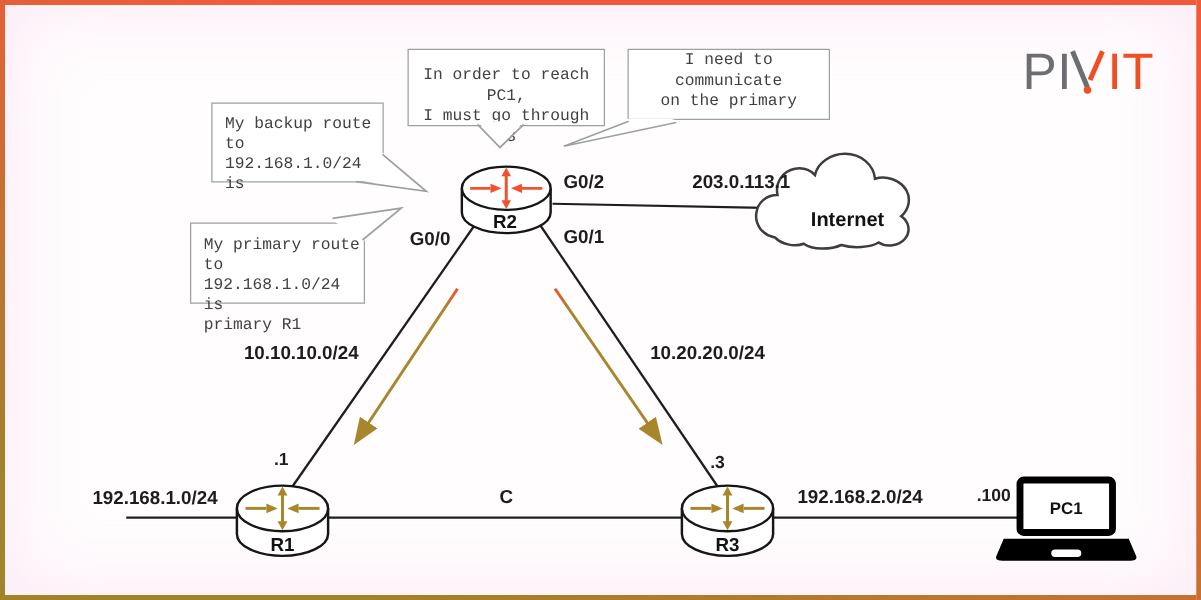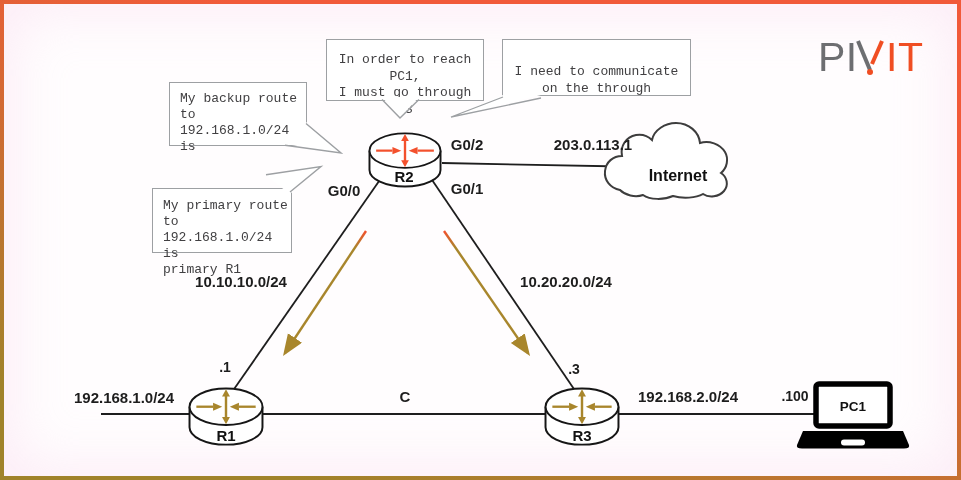--- a/index.html
+++ b/index.html
@@ -33,31 +33,31 @@
 </head>
 <body>
 
 <div class="stage">
 
   <div class="bubble center" style="left:322px;top:35px;width:158px;height:62px;padding-top:12px;">
     <span class="line">In order to reach PC1,</span>
     <span class="line">I must go through R3</span>
   </div>
 
-  <div class="bubble center" style="left:498px;top:35px;width:189px;height:57px;padding-top:24px;">
+  <div class="bubble center" style="left:498px;top:35px;width:162px;height:57px;padding-top:0;">
     <span class="line">I need to communicate</span>
-    <span class="line">on the through</span>
+    <span class="line">on the primary</span>
   </div>
 
   <div class="bubble" style="left:165px;top:78px;width:138px;height:64px;padding:8px 0 0 10px;line-height:16px;">
     <span class="line">My backup route to</span>
     <span class="line">192.168.1.0/24 is</span>
   </div>
 
-  <div class="bubble" style="left:148px;top:184px;width:140px;height:65px;padding:9px 0 0 10px;line-height:16px;">
+  <div class="bubble" style="left:148px;top:174px;width:140px;height:65px;padding:9px 0 0 10px;line-height:16px;">
     <span class="line">My primary route to</span>
     <span class="line">192.168.1.0/24 is</span>
     <span class="line">primary R1</span>
   </div>
 
   <svg class="diagram-svg" width="961" height="480" viewBox="0 0 961 480">
     <defs>
       <linearGradient id="arrowL" gradientUnits="userSpaceOnUse" x1="362" y1="227" x2="281" y2="349">
         <stop offset="0" stop-color="#f3512d"></stop>
           <stop offset="0.14" stop-color="#a8862c"></stop>

